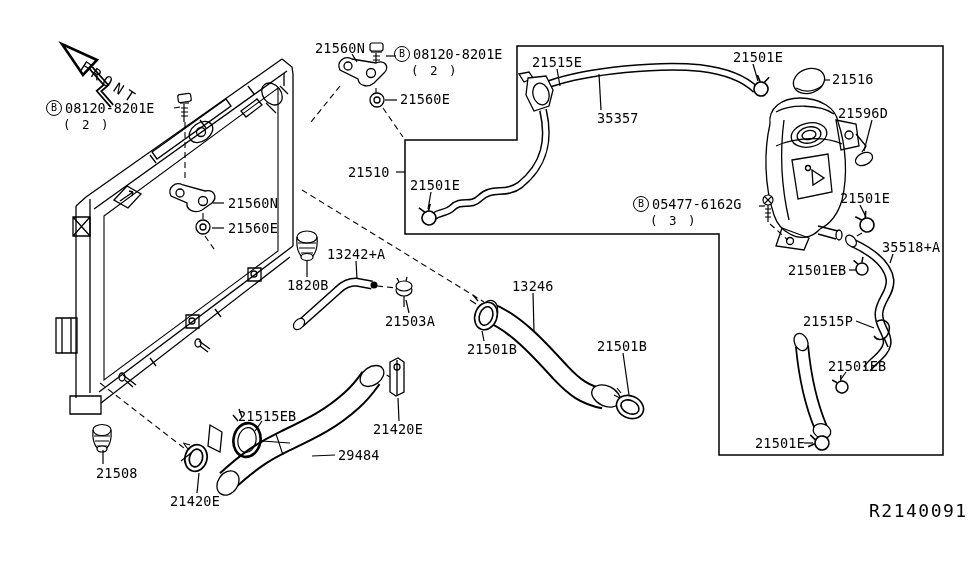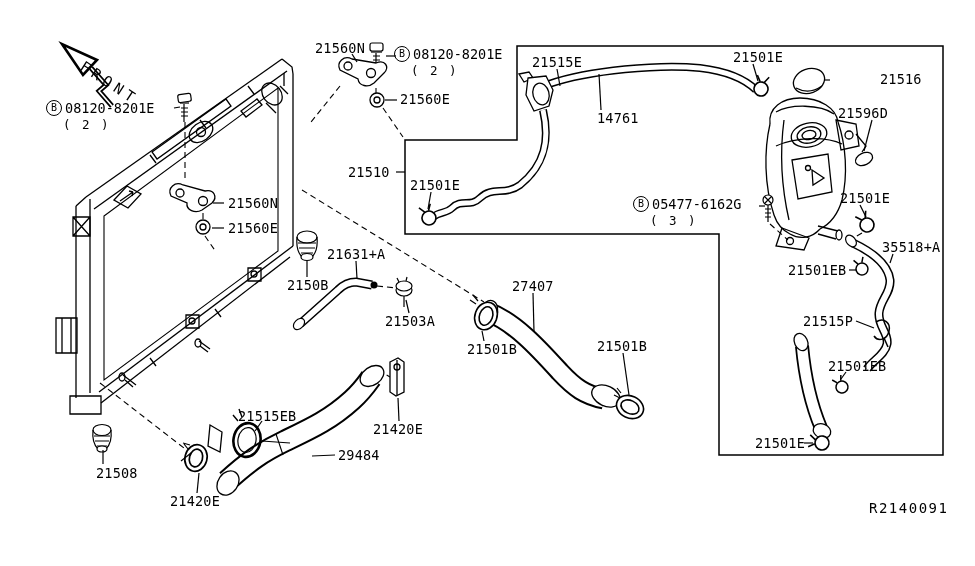--- a/index.html
+++ b/index.html
@@ -7,21 +7,21 @@
          font-family:"DejaVu Sans Mono",monospace;color:#000;}
   #drawing{position:absolute;left:0;top:0;}
   .lbl{position:absolute;font-size:13.5px;letter-spacing:.2px;white-space:nowrap;line-height:13px;}
   .bolt-lbl{position:absolute;font-size:13.5px;line-height:13px;white-space:nowrap;}
   .bolt-lbl .row{display:flex;align-items:center;gap:3px;}
   .bcircle{display:inline-flex;width:14px;height:14px;border:1.4px solid #000;border-radius:50%;
            font-size:10px;line-height:10px;align-items:center;justify-content:center;flex:0 0 auto;}
   .qty{font-size:12.5px;letter-spacing:2px;margin-left:17px;margin-top:2px;}
   .front{position:absolute;left:86px;top:58px;font-size:14.5px;letter-spacing:4.5px;
          transform:rotate(33deg);transform-origin:left top;}
-  .ref{position:absolute;left:869px;top:500px;font-size:14px;letter-spacing:1.5px;}
+  .ref{position:absolute;left:869px;top:500px;font-size:18px;letter-spacing:1.5px;}
 </style>
 </head>
 <body>
 
 <div id="stage">
 
 <svg id="drawing" width="975" height="566" viewBox="0 0 975 566">
 
   <g fill="none" stroke="#000" stroke-width="1.5">
     <path d="M517,46 H943 V455 H719 V234 H405 V140 H517 Z"></path>
@@ -346,36 +346,36 @@
     </div>
     <div class="qty">( 3 )</div>
   </div>
 
   <div class="lbl" style="left:315px;top:42px">21560N</div>
   <div class="lbl" style="left:400px;top:93px">21560E</div>
   <div class="lbl" style="left:228px;top:197px">21560N</div>
   <div class="lbl" style="left:228px;top:222px">21560E</div>
   <div class="lbl" style="left:348px;top:166px">21510</div>
   <div class="lbl" style="left:532px;top:56px">21515E</div>
-  <div class="lbl" style="left:597px;top:112px">14761</div>
+  <div class="lbl" style="left:597px;top:112px">35357</div>
   <div class="lbl" style="left:410px;top:179px">21501E</div>
   <div class="lbl" style="left:733px;top:51px">21501E</div>
-  <div class="lbl" style="left:880px;top:73px">21516</div>
+  <div class="lbl" style="left:832px;top:73px">21516</div>
   <div class="lbl" style="left:838px;top:107px">21596D</div>
   <div class="lbl" style="left:840px;top:192px">21501E</div>
   <div class="lbl" style="left:882px;top:241px">35518+A</div>
   <div class="lbl" style="left:788px;top:264px">21501EB</div>
   <div class="lbl" style="left:803px;top:315px">21515P</div>
   <div class="lbl" style="left:828px;top:360px">21501EB</div>
   <div class="lbl" style="left:755px;top:437px">21501E</div>
-  <div class="lbl" style="left:512px;top:280px">27407</div>
+  <div class="lbl" style="left:512px;top:280px">13246</div>
   <div class="lbl" style="left:467px;top:343px">21501B</div>
   <div class="lbl" style="left:597px;top:340px">21501B</div>
-  <div class="lbl" style="left:327px;top:248px">21631+A</div>
-  <div class="lbl" style="left:287px;top:279px">2150B</div>
+  <div class="lbl" style="left:327px;top:248px">13242+A</div>
+  <div class="lbl" style="left:287px;top:279px">1820B</div>
   <div class="lbl" style="left:385px;top:315px">21503A</div>
   <div class="lbl" style="left:338px;top:449px">29484</div>
   <div class="lbl" style="left:373px;top:423px">21420E</div>
   <div class="lbl" style="left:238px;top:410px">21515EB</div>
   <div class="lbl" style="left:170px;top:495px">21420E</div>
   <div class="lbl" style="left:96px;top:467px">21508</div>
 
   <div class="ref">R2140091</div>
 </div>
 

